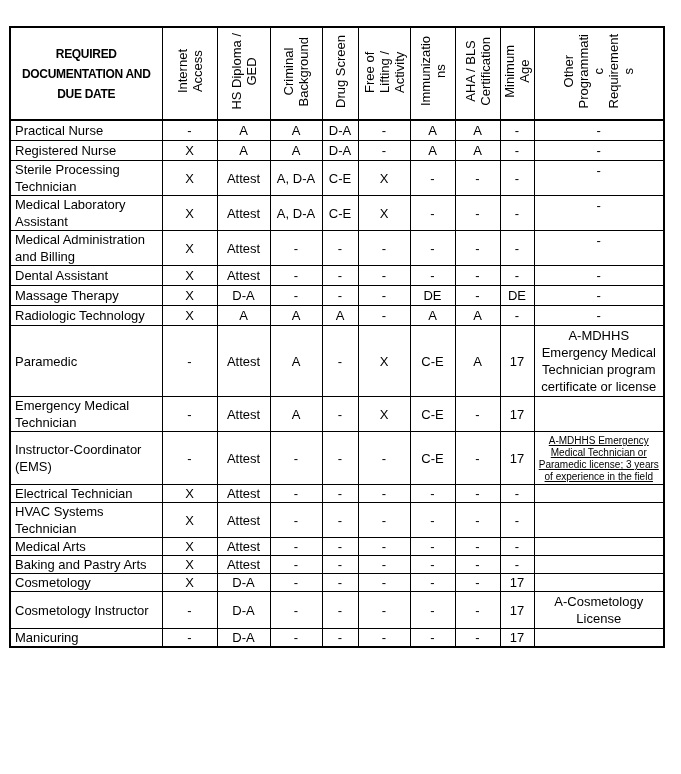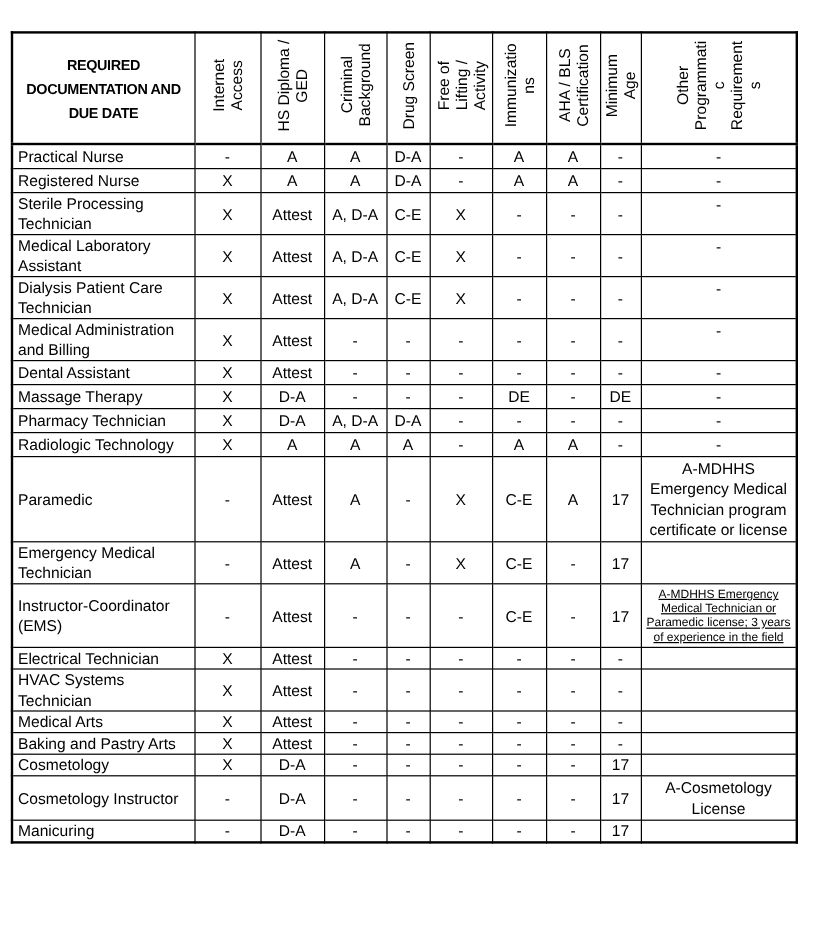--- a/index.html
+++ b/index.html
@@ -115,32 +115,20 @@
           <td class="c">Attest</td>
           <td class="c crim">A, D-A</td>
           <td class="c">C-E</td>
           <td class="c">X</td>
           <td class="c">-</td>
           <td class="c">-</td>
           <td class="c">-</td>
           <td class="c other">-</td>
         </tr>
         <tr>
-          <td class="prog">Dialysis Patient Care Technician</td>
-          <td class="c">X</td>
-          <td class="c">Attest</td>
-          <td class="c crim">A, D-A</td>
-          <td class="c">C-E</td>
-          <td class="c">X</td>
-          <td class="c">-</td>
-          <td class="c">-</td>
-          <td class="c">-</td>
-          <td class="c other">-</td>
-        </tr>
-        <tr>
           <td class="prog">Medical Administration and Billing</td>
           <td class="c">X</td>
           <td class="c">Attest</td>
           <td class="c crim">-</td>
           <td class="c">-</td>
           <td class="c">-</td>
           <td class="c">-</td>
           <td class="c">-</td>
           <td class="c">-</td>
           <td class="c other">-</td>
@@ -160,32 +148,20 @@
         <tr>
           <td class="prog">Massage Therapy</td>
           <td class="c">X</td>
           <td class="c">D-A</td>
           <td class="c crim">-</td>
           <td class="c">-</td>
           <td class="c">-</td>
           <td class="c">DE</td>
           <td class="c">-</td>
           <td class="c">DE</td>
-          <td class="c other">-</td>
-        </tr>
-        <tr>
-          <td class="prog">Pharmacy Technician</td>
-          <td class="c">X</td>
-          <td class="c">D-A</td>
-          <td class="c crim">A, D-A</td>
-          <td class="c">D-A</td>
-          <td class="c">-</td>
-          <td class="c">-</td>
-          <td class="c">-</td>
-          <td class="c">-</td>
           <td class="c other">-</td>
         </tr>
         <tr>
           <td class="prog">Radiologic Technology</td>
           <td class="c">X</td>
           <td class="c">A</td>
           <td class="c crim">A</td>
           <td class="c">A</td>
           <td class="c">-</td>
           <td class="c">A</td>

